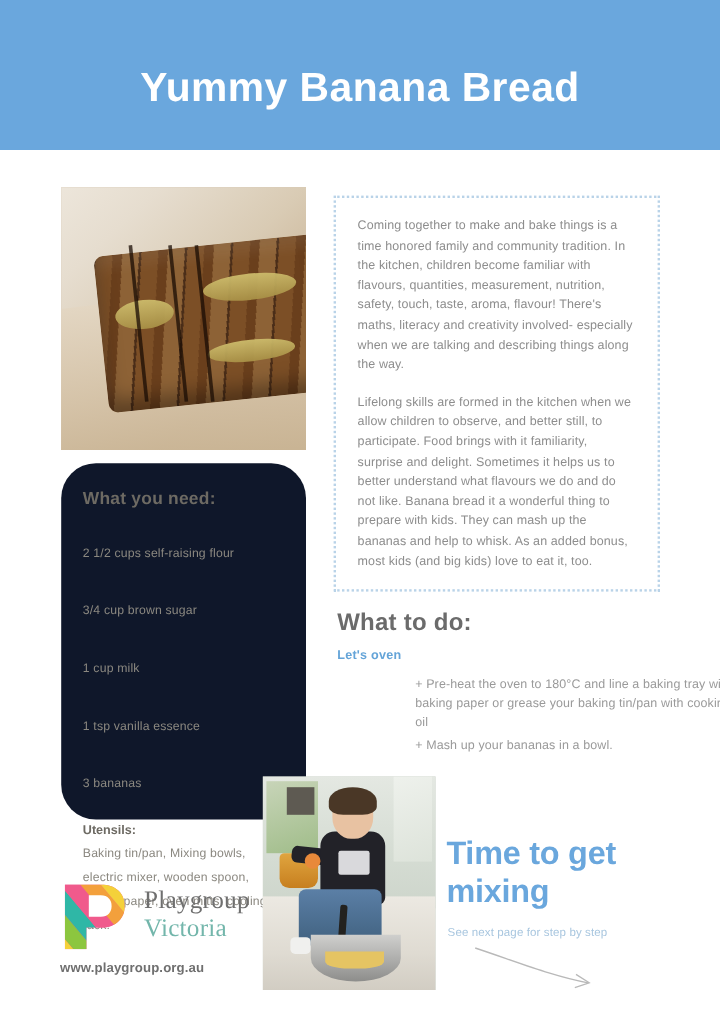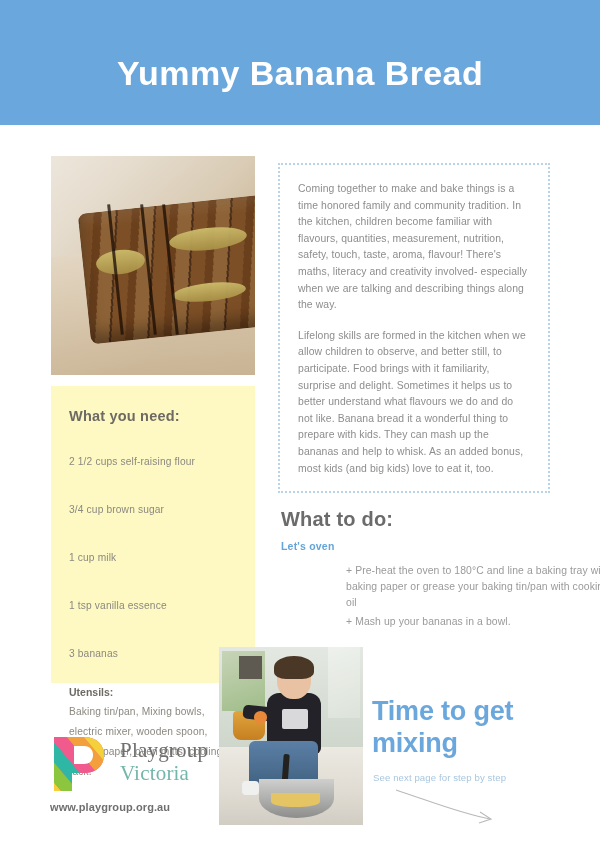--- a/index.html
+++ b/index.html
@@ -114,23 +114,24 @@
   .bread-photo .bp-s2 { left: 47%; }
   .bread-photo .bp-s3 { left: 58%; }
 
   
   .needs-panel {
     position: absolute;
     left: 51px;
     top: 386px;
     width: 204px;
     height: 297px;
-    background: #fef9c3;
+    background: #0f172a;
     box-sizing: border-box;
     padding: 22px 18px 16px 18px;
+    border-radius: 29px;
   }
   .needs-title {
     font-size: 14.5px;
     font-weight: bold;
     color: #6d6a63;
     margin: 0 0 20px 0;
     letter-spacing: 0.2px;
   }
   .needs-list {
     list-style: none;

